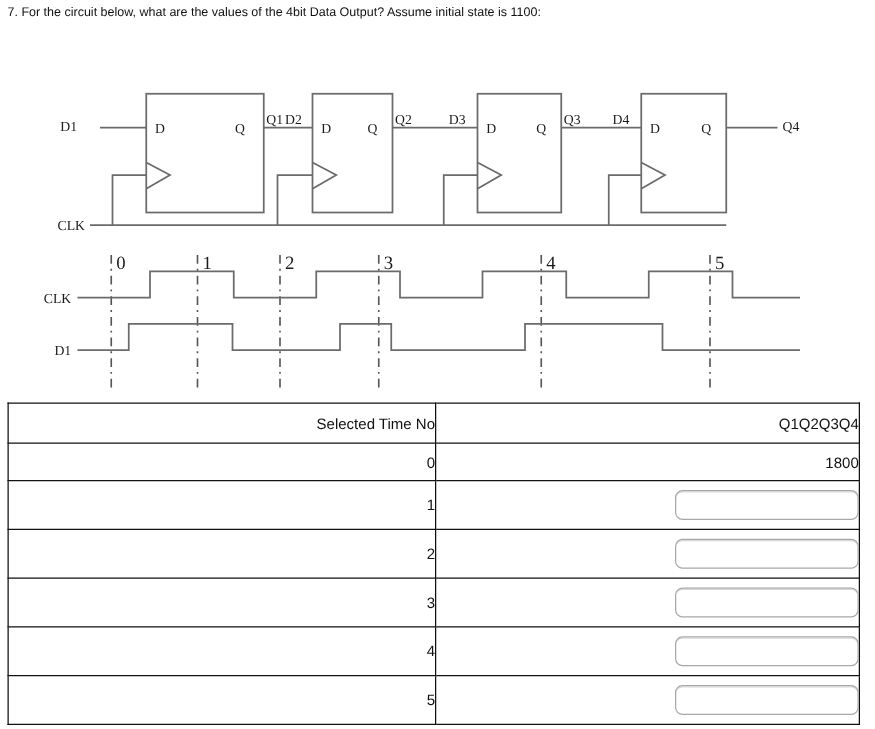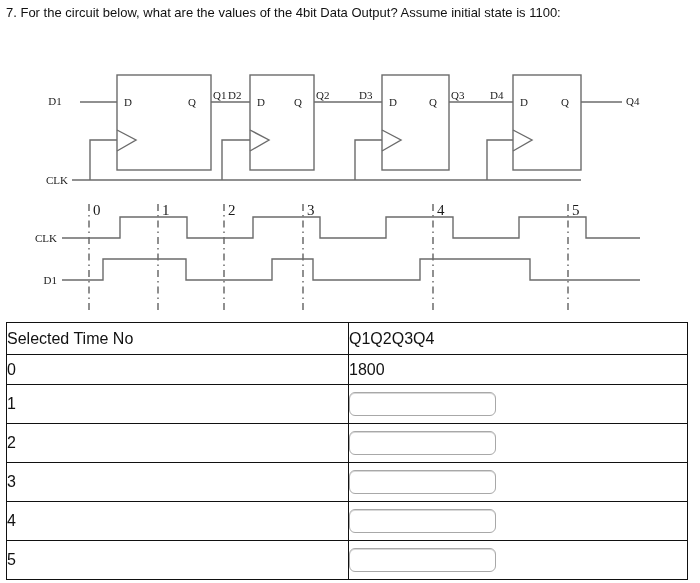--- a/index.html
+++ b/index.html
@@ -13,21 +13,21 @@
     position: relative;
     font-family: "Liberation Sans", sans-serif;
     color: #1a1a1a;
     overflow: hidden;
   }
   #question {
     position: absolute;
     left: 6px;
     top: 4px;
     width: 660px;
-    font-size: 13px;
+    font-size: 10px;
     line-height: 1.42;
     color: #111111;
   }
   #circuit-figure {
     position: absolute;
     left: 0;
     top: 62px;
     width: 700px;
     height: 130px;
   }
@@ -45,23 +45,23 @@
     width: 681px;
   }
   table.answers {
     border-collapse: collapse;
     width: 681px;
     table-layout: fixed;
     font-family: "Liberation Sans", sans-serif;
   }
   table.answers td {
     border: 1px solid #111111;
-    text-align: left;
+    text-align: right;
     vertical-align: middle;
-    font-size: 16px;
+    font-size: 12px;
     color: #111111;
     padding: 0;
   }
   table.answers tr.head-row td {
     height: 31px;
   }
   table.answers tr.value-row td {
     height: 29px;
   }
   table.answers tr.input-row td {

